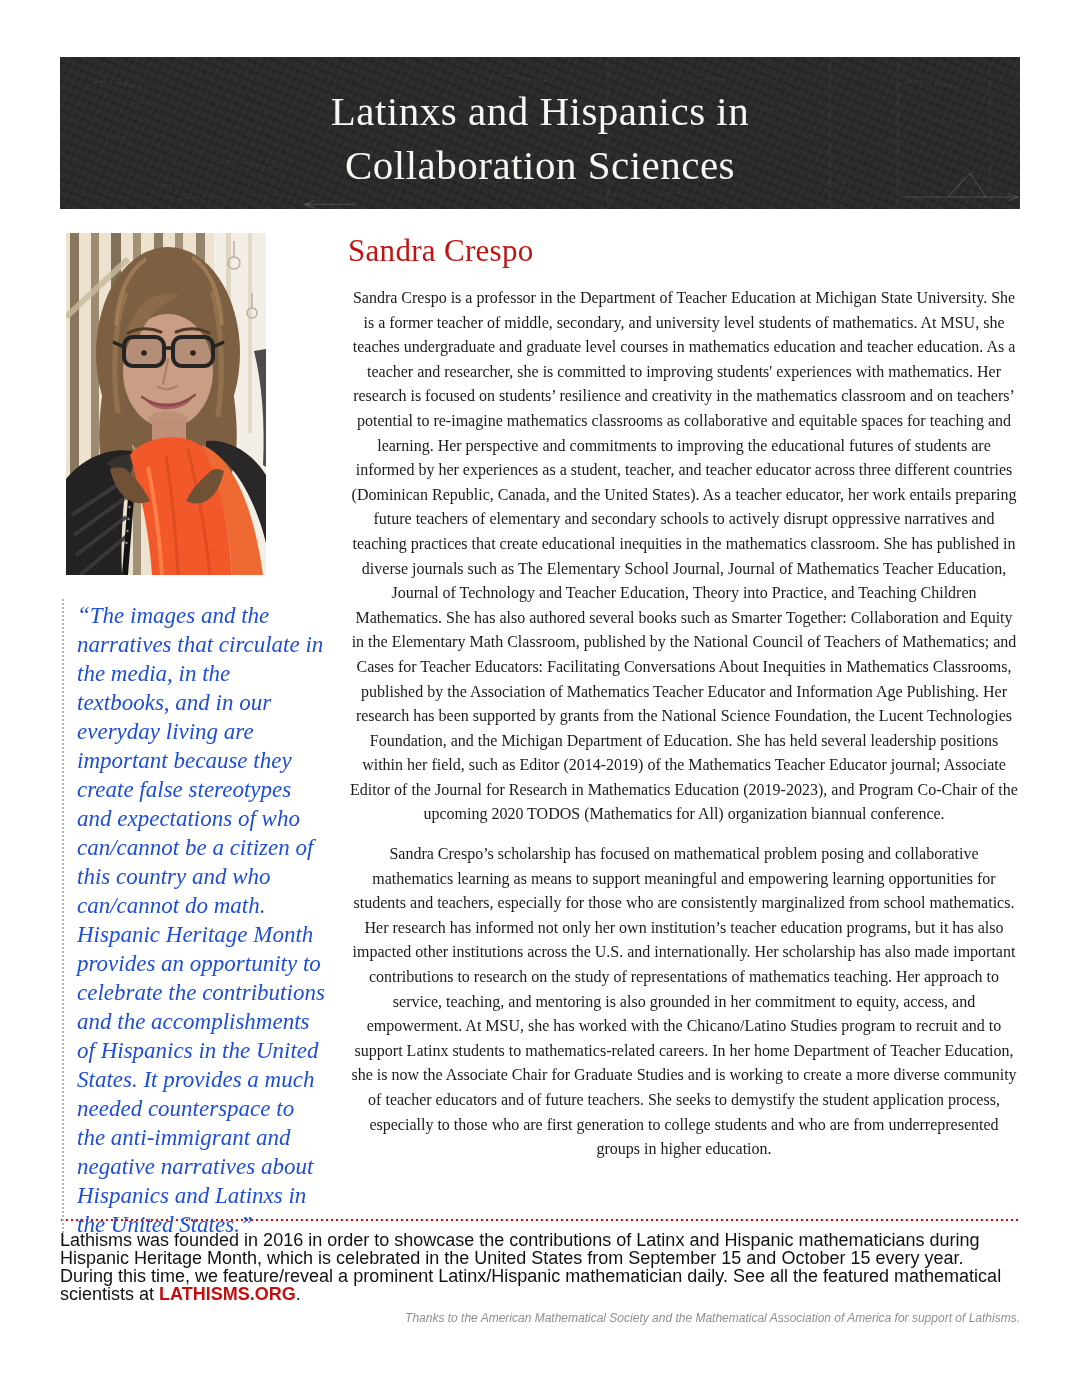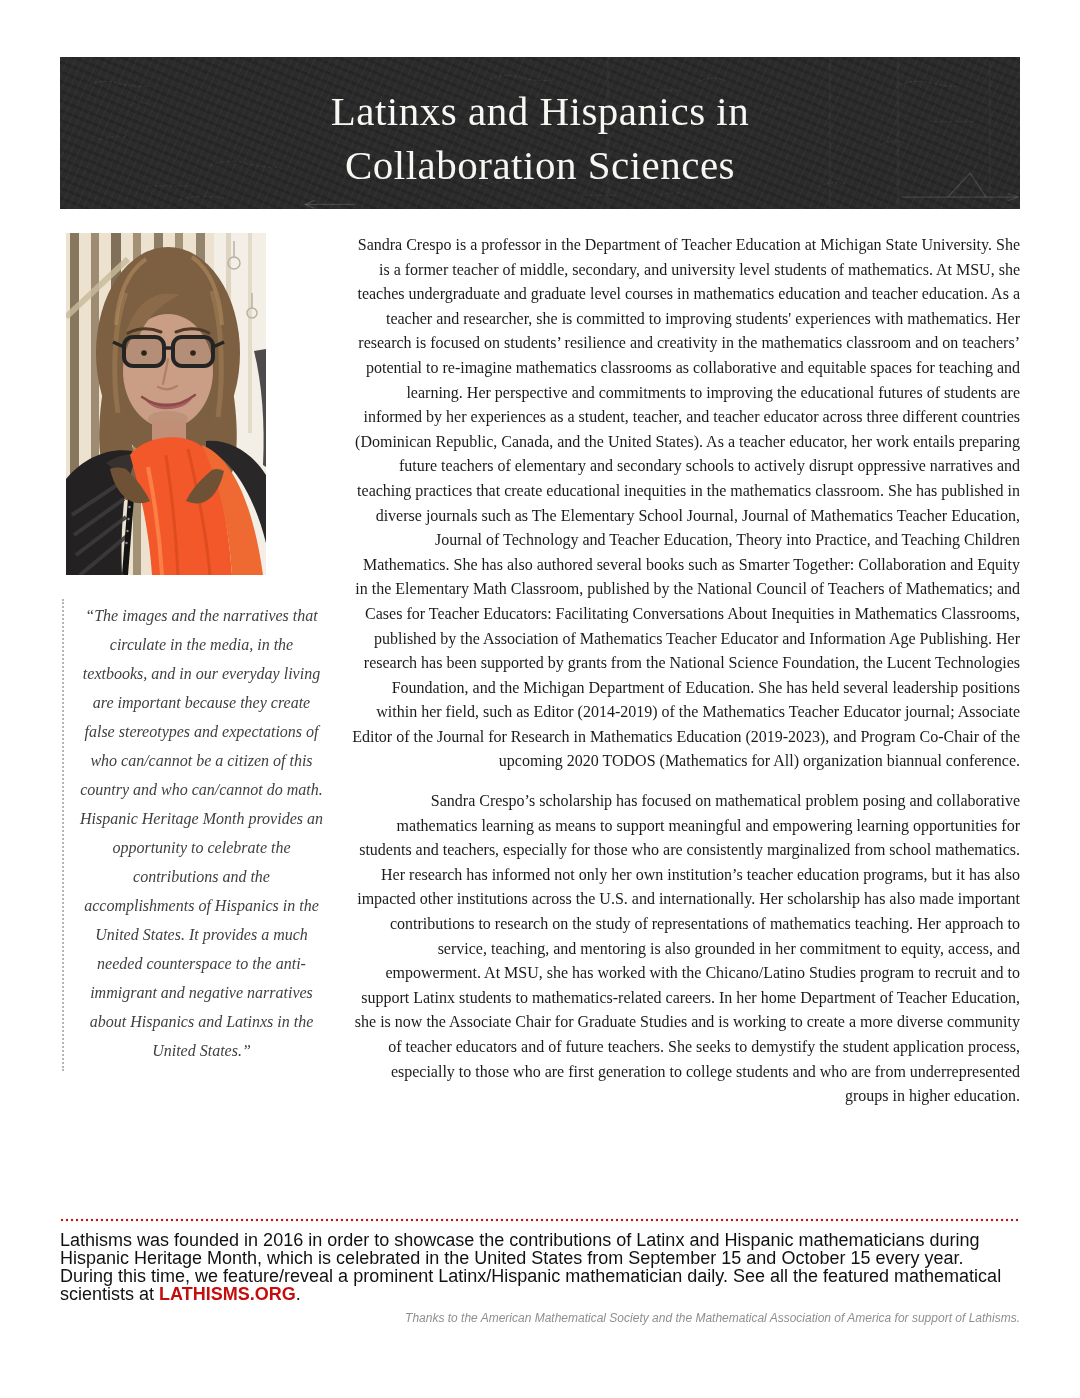--- a/index.html
+++ b/index.html
@@ -33,32 +33,31 @@
   .left-col { width: 272px; flex: none; }
   .right-col { flex: 1 1 auto; padding-left: 16px; }
 
   .photo-frame { width: 200px; height: 342px; margin-left: 6px; overflow: hidden; }
   .photo-frame svg { display: block; width: 200px; height: 342px; }
 
   blockquote.quote {
     margin: 24px 0 0 2px; padding: 2px 0 6px 13px;
     border-left: 2px dotted #b5b5b5;
     width: 264px;
-    font-style: italic; font-size: 16px; line-height: 29px;
-    color: #404040;
-    text-align: center;
+    font-style: italic; font-size: 23px; line-height: 29px;
+    color: #1d4ed8;
   }
 
   h2.name {
     font-weight: 400; font-size: 31px; line-height: 36px;
     letter-spacing: .3px; color: #c01414; margin: 0 0 17px 0;
   }
   p.bio {
     font-size: 16px; line-height: 24.6px; color: #1b1b1b;
-    margin: 0 0 15px 0; text-align: right; hyphens: auto;
+    margin: 0 0 15px 0; text-align: center; hyphens: auto;
   }
 
   
   .dotted-sep {
     margin-top: 10px; height: 4px; width: 100%;
     background-image: radial-gradient(circle at 2px 2px, #c11515 1.3px, transparent 1.6px);
     background-size: 5px 4px; background-repeat: repeat-x;
   }
   footer { margin-top: 9px; }
   p.about {
@@ -213,20 +212,21 @@
             <path d="M44,236 C50,262 66,276 84,268 C76,252 68,244 60,236 C54,234 48,234 44,236 Z"></path>
             <path d="M158,238 C152,264 138,276 120,268 C128,252 138,244 146,237 C150,235 154,236 158,238 Z"></path>
           </g>
         </svg>
       </div>
 
       <blockquote class="quote">“The images and the narratives that circulate in the media, in the textbooks, and in our everyday living are important because they create false stereotypes and expectations of who can/cannot be a citizen of this country and who can/cannot do math. Hispanic Heritage Month provides an opportunity to celebrate the contributions and the accomplishments of Hispanics in the United States. It provides a much needed counterspace to the anti-immigrant and negative narratives about Hispanics and Latinxs in the United States.”</blockquote>
     </aside>
 
     <section class="right-col">
+      <h2 class="name">Sandra Crespo</h2>
       <p class="bio">Sandra Crespo is a professor in the Department of Teacher Education at Michigan State University. She is a former teacher of middle, secondary, and university level students of mathematics. At MSU, she teaches undergraduate and graduate level courses in mathematics education and teacher education. As a teacher and researcher, she is committed to improving students' experiences with mathematics. Her research is focused on students’ resilience and creativity in the mathematics classroom and on teachers’ potential to re-imagine mathematics classrooms as collaborative and equitable spaces for teaching and learning. Her perspective and commitments to improving the educational futures of students are informed by her experiences as a student, teacher, and teacher educator across three different countries (Dominican Republic, Canada, and the United States). As a teacher educator, her work entails preparing future teachers of elementary and secondary schools to actively disrupt oppressive narratives and teaching practices that create educational inequities in the mathematics classroom. She has published in diverse journals such as The Elementary School Journal, Journal of Mathematics Teacher Education, Journal of Technology and Teacher Education, Theory into Practice, and Teaching Children Mathematics. She has also authored several books such as Smarter Together: Collaboration and Equity in the Elementary Math Classroom, published by the National Council of Teachers of Mathematics; and Cases for Teacher Educators: Facilitating Conversations About Inequities in Mathematics Classrooms, published by the Association of Mathematics Teacher Educator and Information Age Publishing. Her research has been supported by grants from the National Science Foundation, the Lucent Technologies Foundation, and the Michigan Department of Education. She has held several leadership positions within her field, such as Editor (2014-2019) of the Mathematics Teacher Educator journal; Associate Editor of the Journal for Research in Mathematics Education (2019-2023), and Program Co-Chair of the upcoming 2020 TODOS (Mathematics for All) organization biannual conference.</p>
       <p class="bio">Sandra Crespo’s scholarship has focused on mathematical problem posing and collaborative mathematics learning as means to support meaningful and empowering learning opportunities for students and teachers, especially for those who are consistently marginalized from school mathematics. Her research has informed not only her own institution’s teacher education programs, but it has also impacted other institutions across the U.S. and internationally. Her scholarship has also made important contributions to research on the study of representations of mathematics teaching. Her approach to service, teaching, and mentoring is also grounded in her commitment to equity, access, and empowerment. At MSU, she has worked with the Chicano/Latino Studies program to recruit and to support Latinx students to mathematics-related careers. In her home Department of Teacher Education, she is now the Associate Chair for Graduate Studies and is working to create a more diverse community of teacher educators and of future teachers. She seeks to demystify the student application process, especially to those who are first generation to college students and who are from underrepresented groups in higher education.</p>
     </section>
   </main>
 
   <div class="dotted-sep"></div>
 
   <footer>
     <p class="about"><span>Lathisms was founded in 2016 in order to showcase the contributions of Latinx and Hispanic mathematicians during Hispanic Heritage Month, which is celebrated in the United States from September 15 and October 15 every year. During this time, we feature/reveal a prominent Latinx/Hispanic mathematician daily. See all the featured mathematical scientists at </span><a class="site-link">LATHISMS.ORG</a><span>.</span></p>
     <p class="thanks">Thanks to the American Mathematical Society and the Mathematical Association of America for support of Lathisms.</p>

